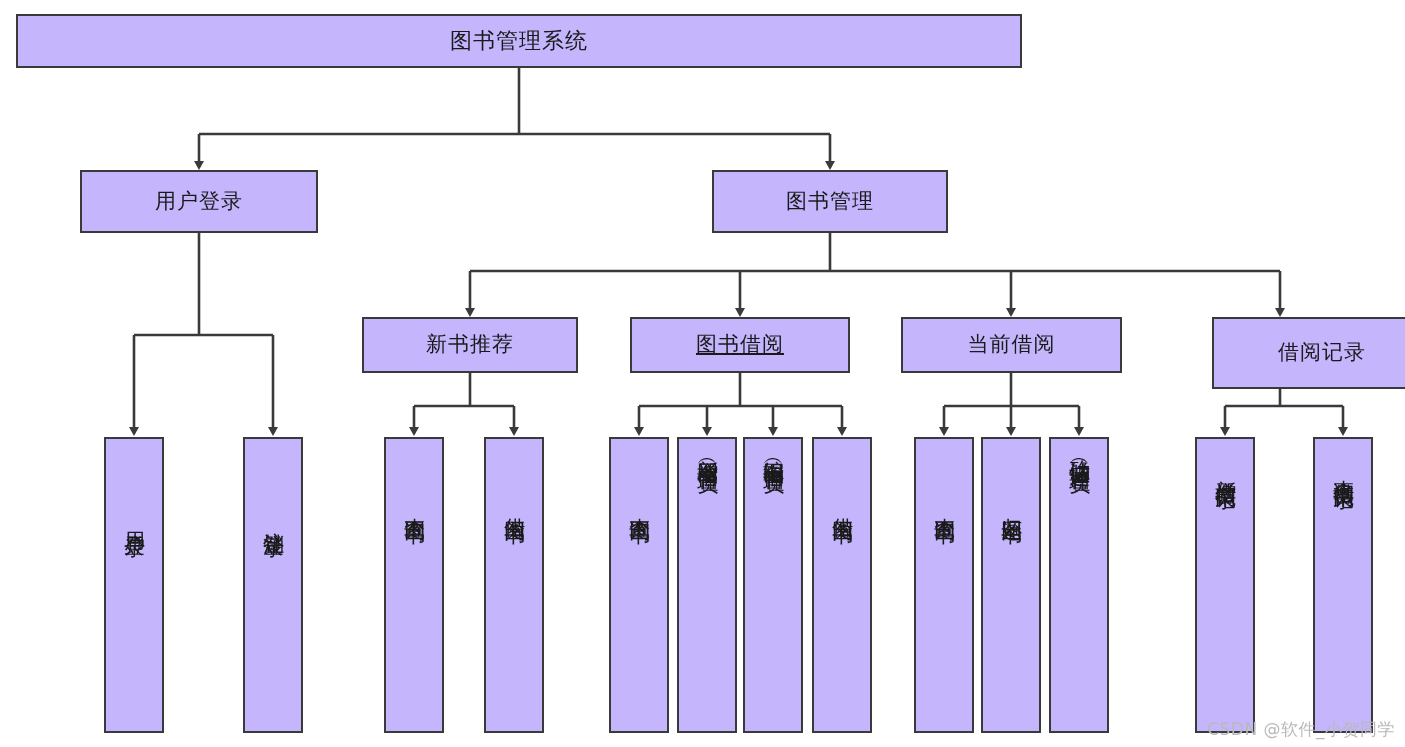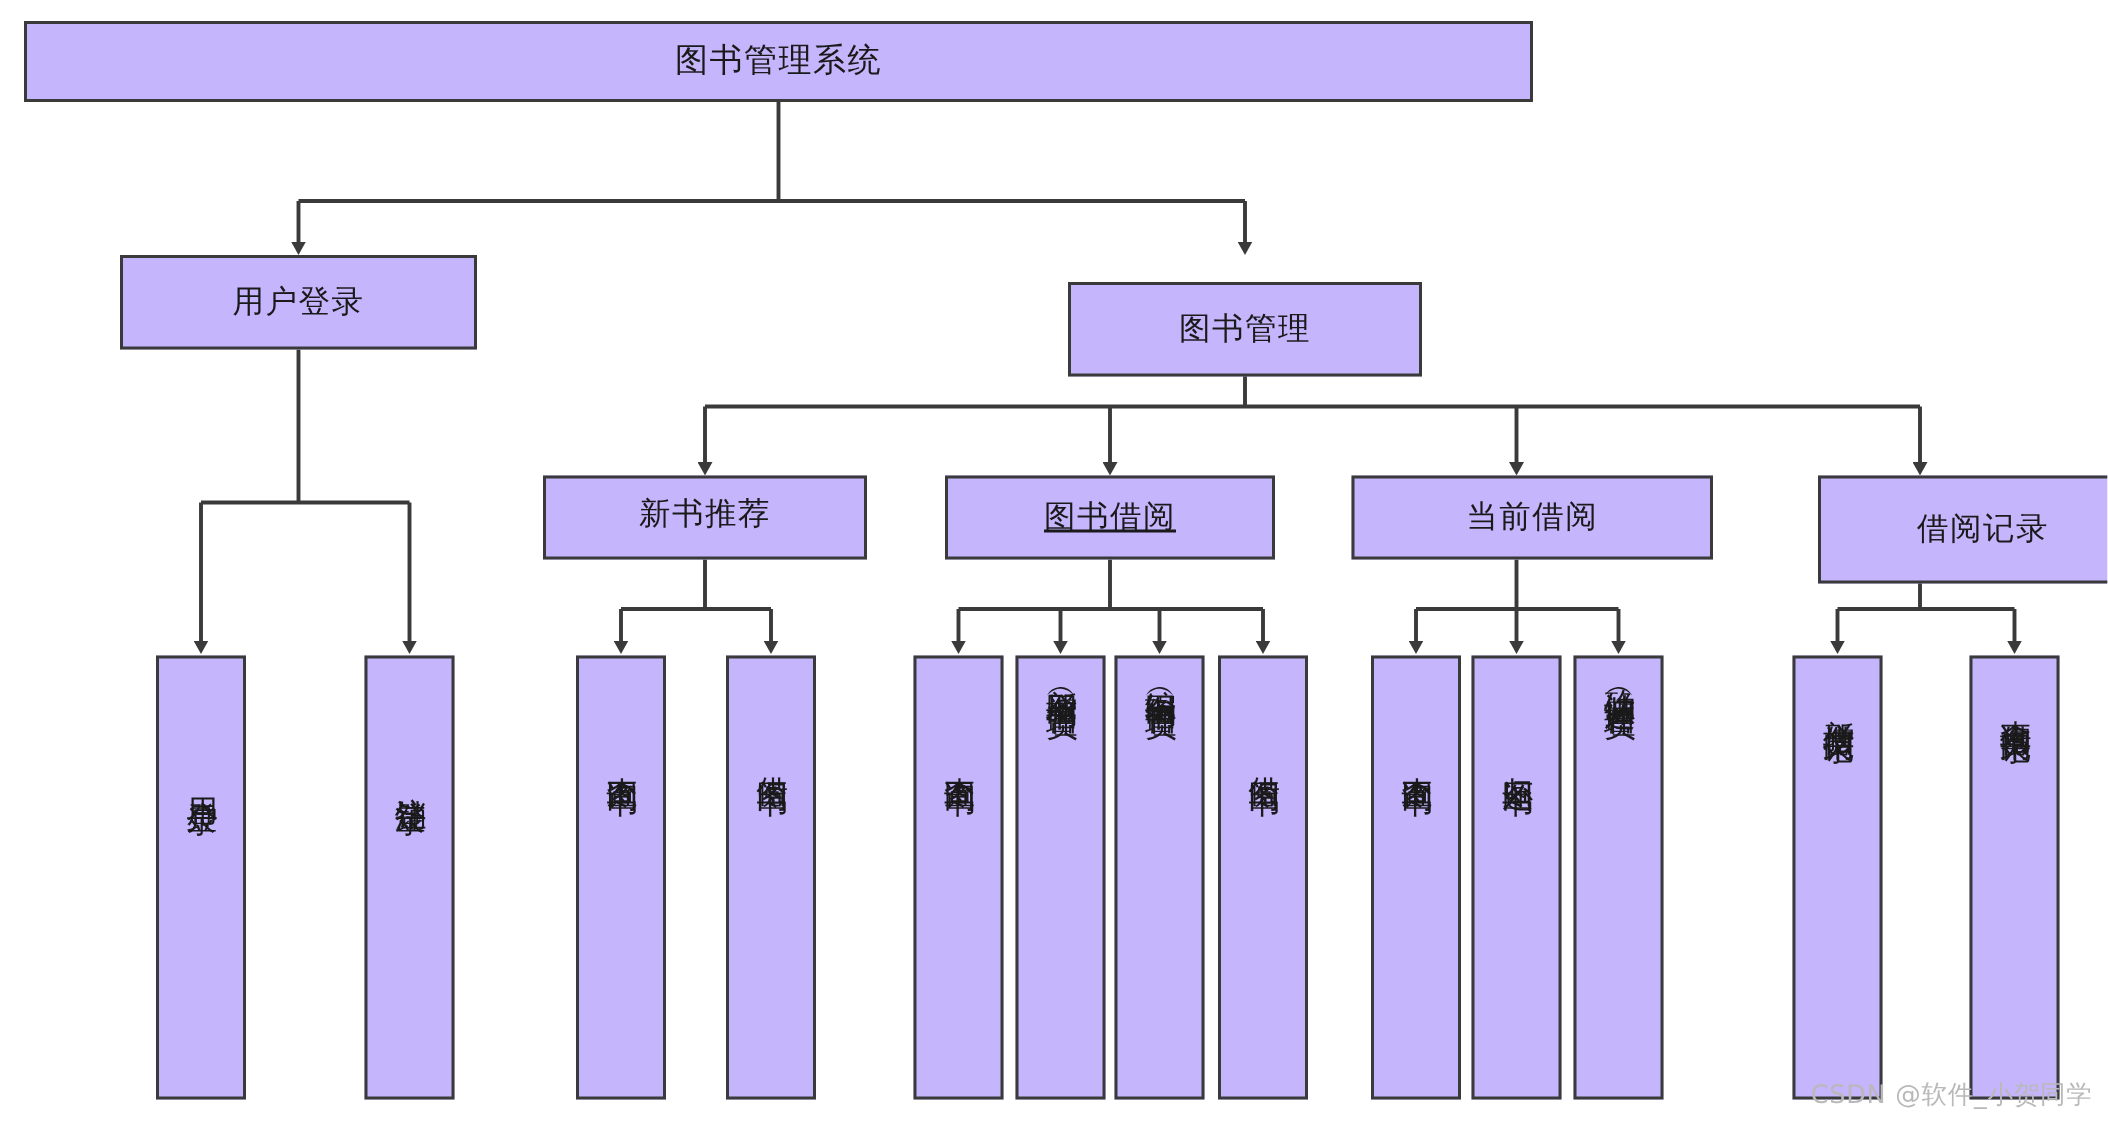--- a/index.html
+++ b/index.html
@@ -122,31 +122,31 @@
     </g>
   </svg>
 
   <div class="node node-root" style="left:16px;top:14px;width:1006px;height:54px;">
     <span class="label-h">图书管理系统</span>
   </div>
 
   <div class="node" style="left:80px;top:170px;width:238px;height:63px;">
     <span class="label-h">用户登录</span>
   </div>
-  <div class="node" style="left:712px;top:188px;width:236px;height:63px;">
+  <div class="node" style="left:712px;top:170px;width:236px;height:63px;">
     <span class="label-h">图书管理</span>
   </div>
 
-  <div class="node" style="left:362px;top:317px;width:216px;height:56px;font-family:Liberation Mono, monospace;">
+  <div class="node" style="left:362px;top:317px;width:216px;height:56px;">
     <span class="label-h">新书推荐</span>
   </div>
   <div class="node" style="left:630px;top:317px;width:220px;height:56px;text-decoration:underline;">
     <span class="label-h">图书借阅</span>
   </div>
-  <div class="node" style="left:901px;top:317px;width:241px;height:56px;">
+  <div class="node" style="left:901px;top:317px;width:221px;height:56px;">
     <span class="label-h">当前借阅</span>
   </div>
   <div class="node" style="left:1212px;top:317px;width:220px;height:72px;">
     <span class="label-h">借阅记录</span>
   </div>
 
   <div class="node node-leaf" style="left:104px;top:437px;width:60px;height:296px;padding-top:76px;">
     <span class="label-v">用户登录</span>
   </div>
   <div class="node node-leaf" style="left:243px;top:437px;width:60px;height:296px;padding-top:76px;">

